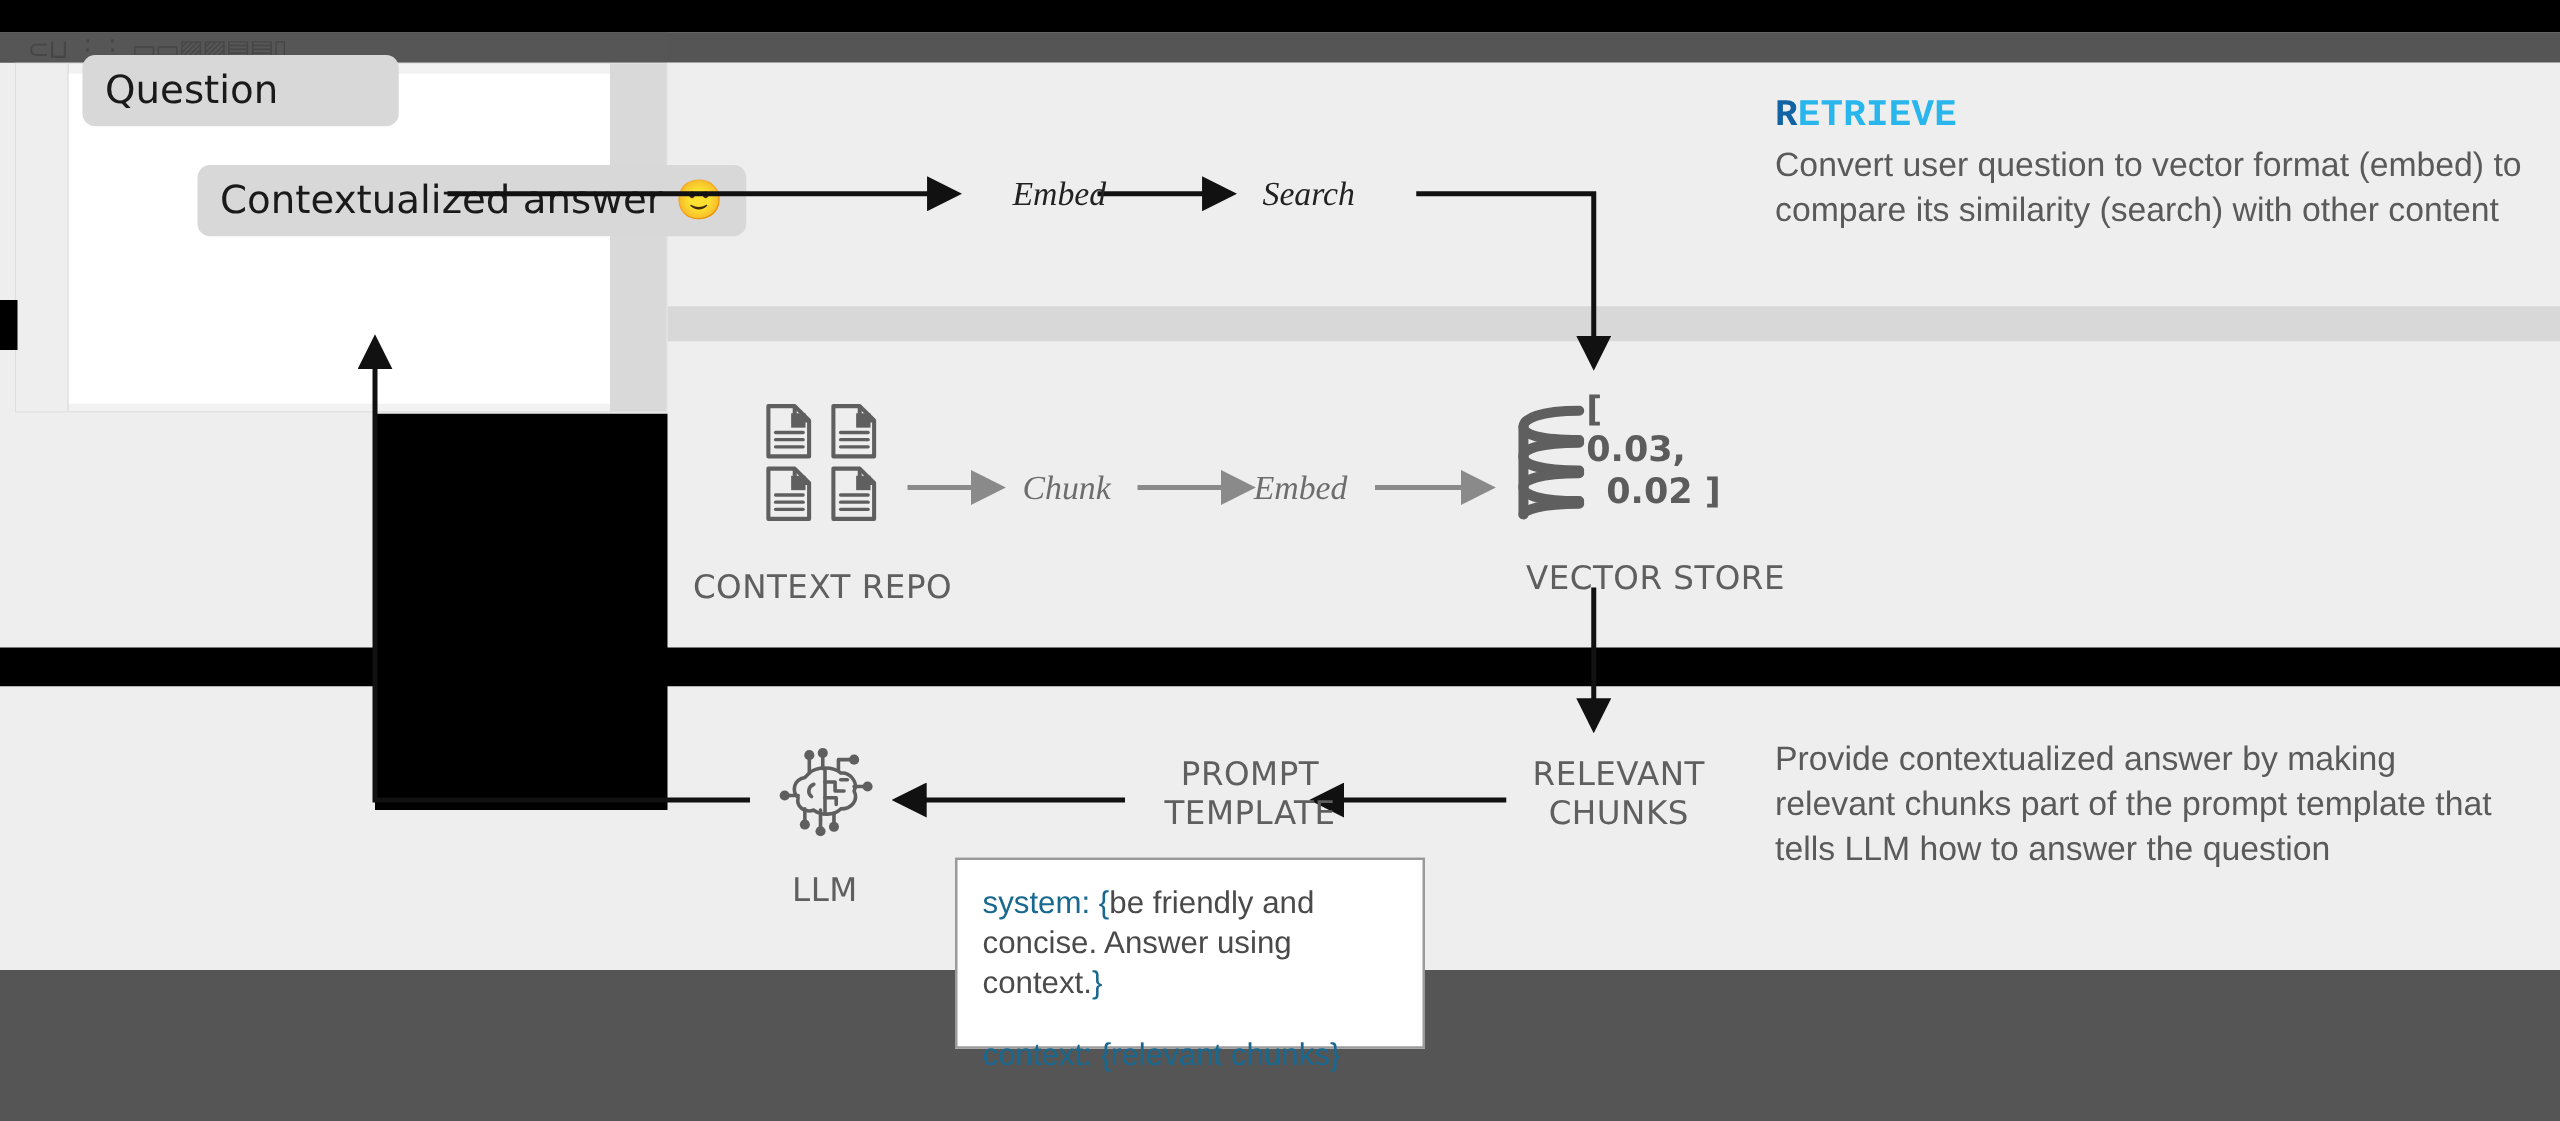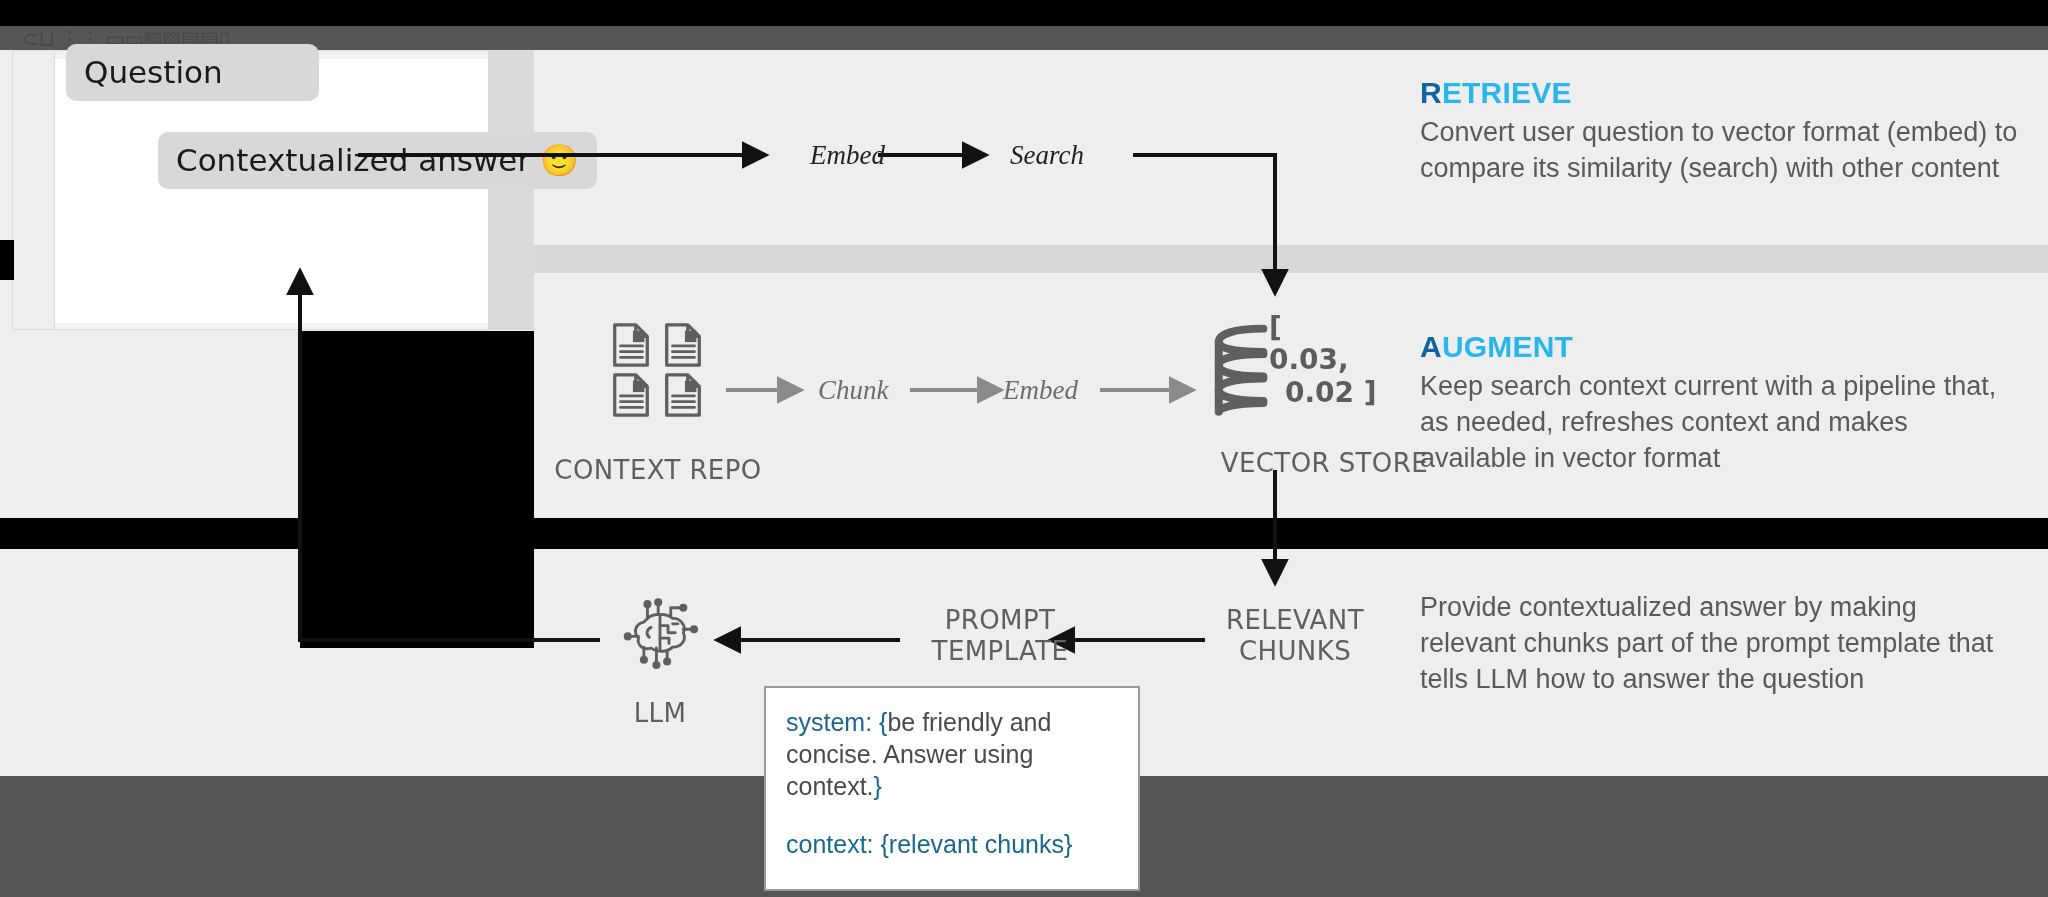--- a/index.html
+++ b/index.html
@@ -120,39 +120,39 @@
     line-height: 1.16; font-family:"DejaVu Sans", sans-serif;
   }
 
   
   #llm-group { position: absolute; left: 610px; top: 588px; width: 100px; height: 110px; }
   #llm-icon  { width: 86px; height: 86px; display:block; margin: 0 auto; }
 
   
   #prompt-box {
     position: absolute; left: 764px; top: 686px;
-    width: 376px; height: 205px;
+    width: 376px; height: 153px;
     background: #ffffff;
     border: 2px solid #9a9a9a;
     padding: 18px 20px 0 20px;
     font-size: 25px;
     line-height: 1.28;
     color: #4a4a4a;
     font-family: "Liberation Sans", sans-serif;
   }
   .kw { color: #18688f; }
   .brace { color: #18688f; }
   #prompt-gap { height: 26px; }
 
   
   .explain { position: absolute; left: 1420px; width: 600px; }
   .explain h3 {
     font-size: 30px; font-weight: bold; letter-spacing: .2px;
     color: #29b6ec; margin-bottom: 5px;
-    font-family:Liberation Sans, sans-serif;
+    font-family:Liberation Mono, monospace;
   }
   .explain h3 .lead { color: #1163a3; }
   .explain p {
     font-size: 27px; line-height: 1.33; color: #5a5a5a;
     font-family:"Liberation Sans", sans-serif;
   }
   #explain-retrieve { top: 76px; }
   #explain-augment  { top: 330px; }
   #explain-generate { top: 590px; }
 </style>
@@ -327,22 +327,18 @@
     <div>
       <span class="kw">context:</span><span class="brace"> {</span><span class="brace">relevant chunks</span><span class="brace">}</span>
     </div>
   </div>
 
   <div class="explain" id="explain-retrieve">
     <h3><span class="lead">R</span><span>ETRIEVE</span></h3>
     <p>Convert user question to vector format (embed) to compare its similarity (search) with other content</p>
   </div>
 
-  <div class="explain" id="explain-augment">
-    <h3><span class="lead">A</span><span>UGMENT</span></h3>
-    <p>Keep search context current with a pipeline that, as needed, refreshes context and makes available in vector format</p>
-  </div>
 
   <div class="explain" id="explain-generate">
     <p>Provide contextualized answer by making relevant chunks part of the prompt template that tells LLM how to answer the question</p>
   </div>
 
 </div>
 
 </body></html>

